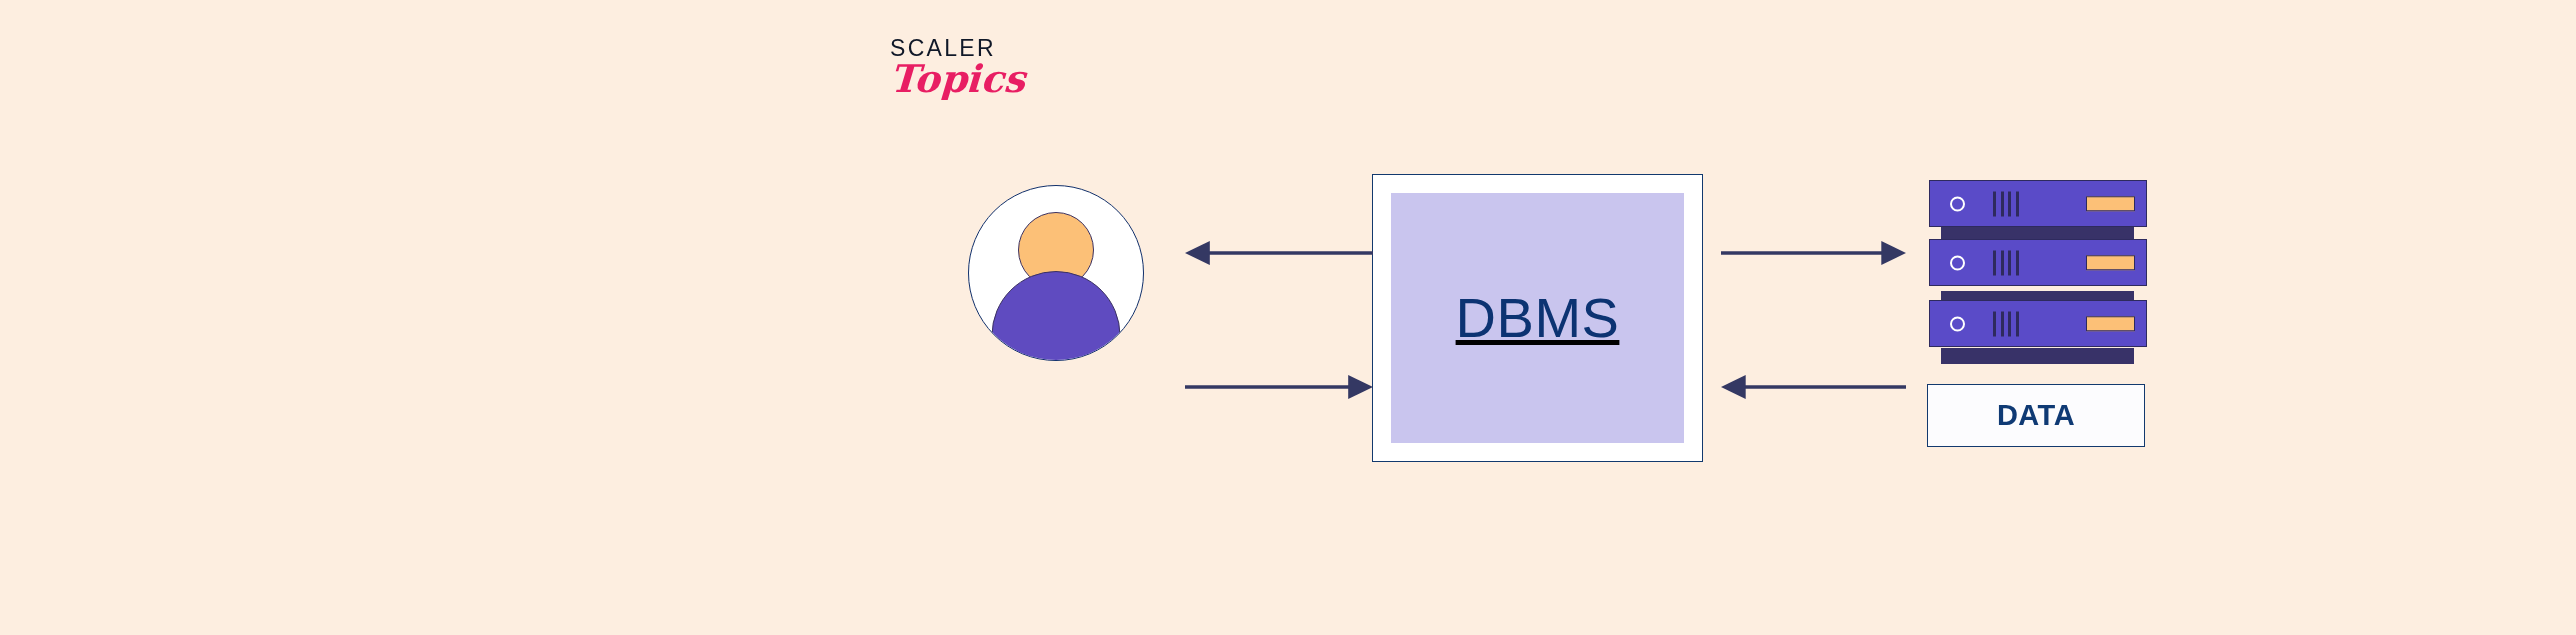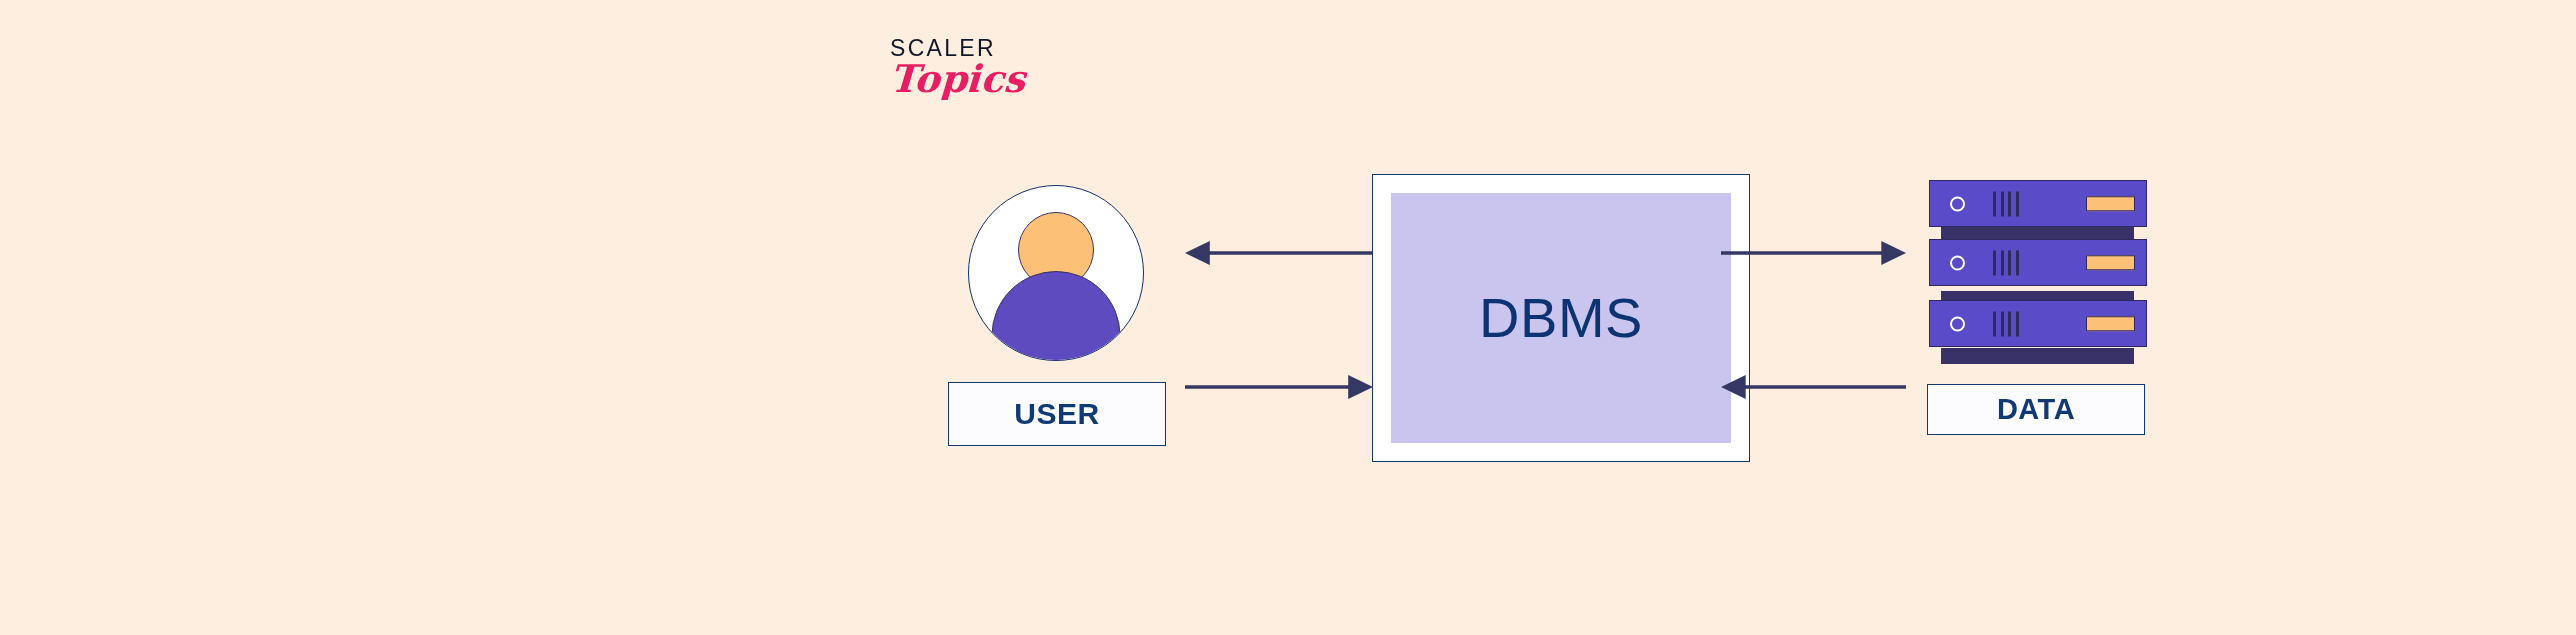--- a/index.html
+++ b/index.html
@@ -115,36 +115,37 @@
     top: 382px;
     width: 218px;
     height: 64px;
   }
   #user-box .label-text { font-size: 30px; }
 
   #data-box {
     left: 1927px;
     top: 384px;
     width: 218px;
-    height: 51px;
+    height: 63px;
     align-items: center;
   }
   #data-box .label-text { font-size: 29px; }
 
   
   #dbms-box {
     position: absolute;
     left: 1372px;
     top: 174px;
-    width: 378px;
+    width: 331px;
     height: 288px;
     border: 1.5px solid #12396E;
     background: #FFFFFF;
     box-sizing: border-box;
     padding: 18px;
+    text-decoration: underline;
   }
   #dbms-inner {
     width: 100%;
     height: 100%;
     background: #C9C5EE;
     display: flex;
     align-items: center;
     justify-content: center;
   }
   #dbms-label {
@@ -237,23 +238,20 @@
   <div id="logo">
     <div id="logo-scaler">SCALER</div>
     <div id="logo-topics">Topics</div>
   </div>
 
   <div id="avatar">
     <div id="avatar-head"></div>
     <div id="avatar-body"></div>
   </div>
 
-  <div id="user-box" class="label-box">
-    <span class="label-text">USER</span>
-  </div>
 
   <div id="dbms-box">
     <div id="dbms-inner">
       <span id="dbms-label">DBMS</span>
     </div>
   </div>
 
   <div id="server-stack">
 
     <div class="server-shadow" style="top: 43px;"></div>

